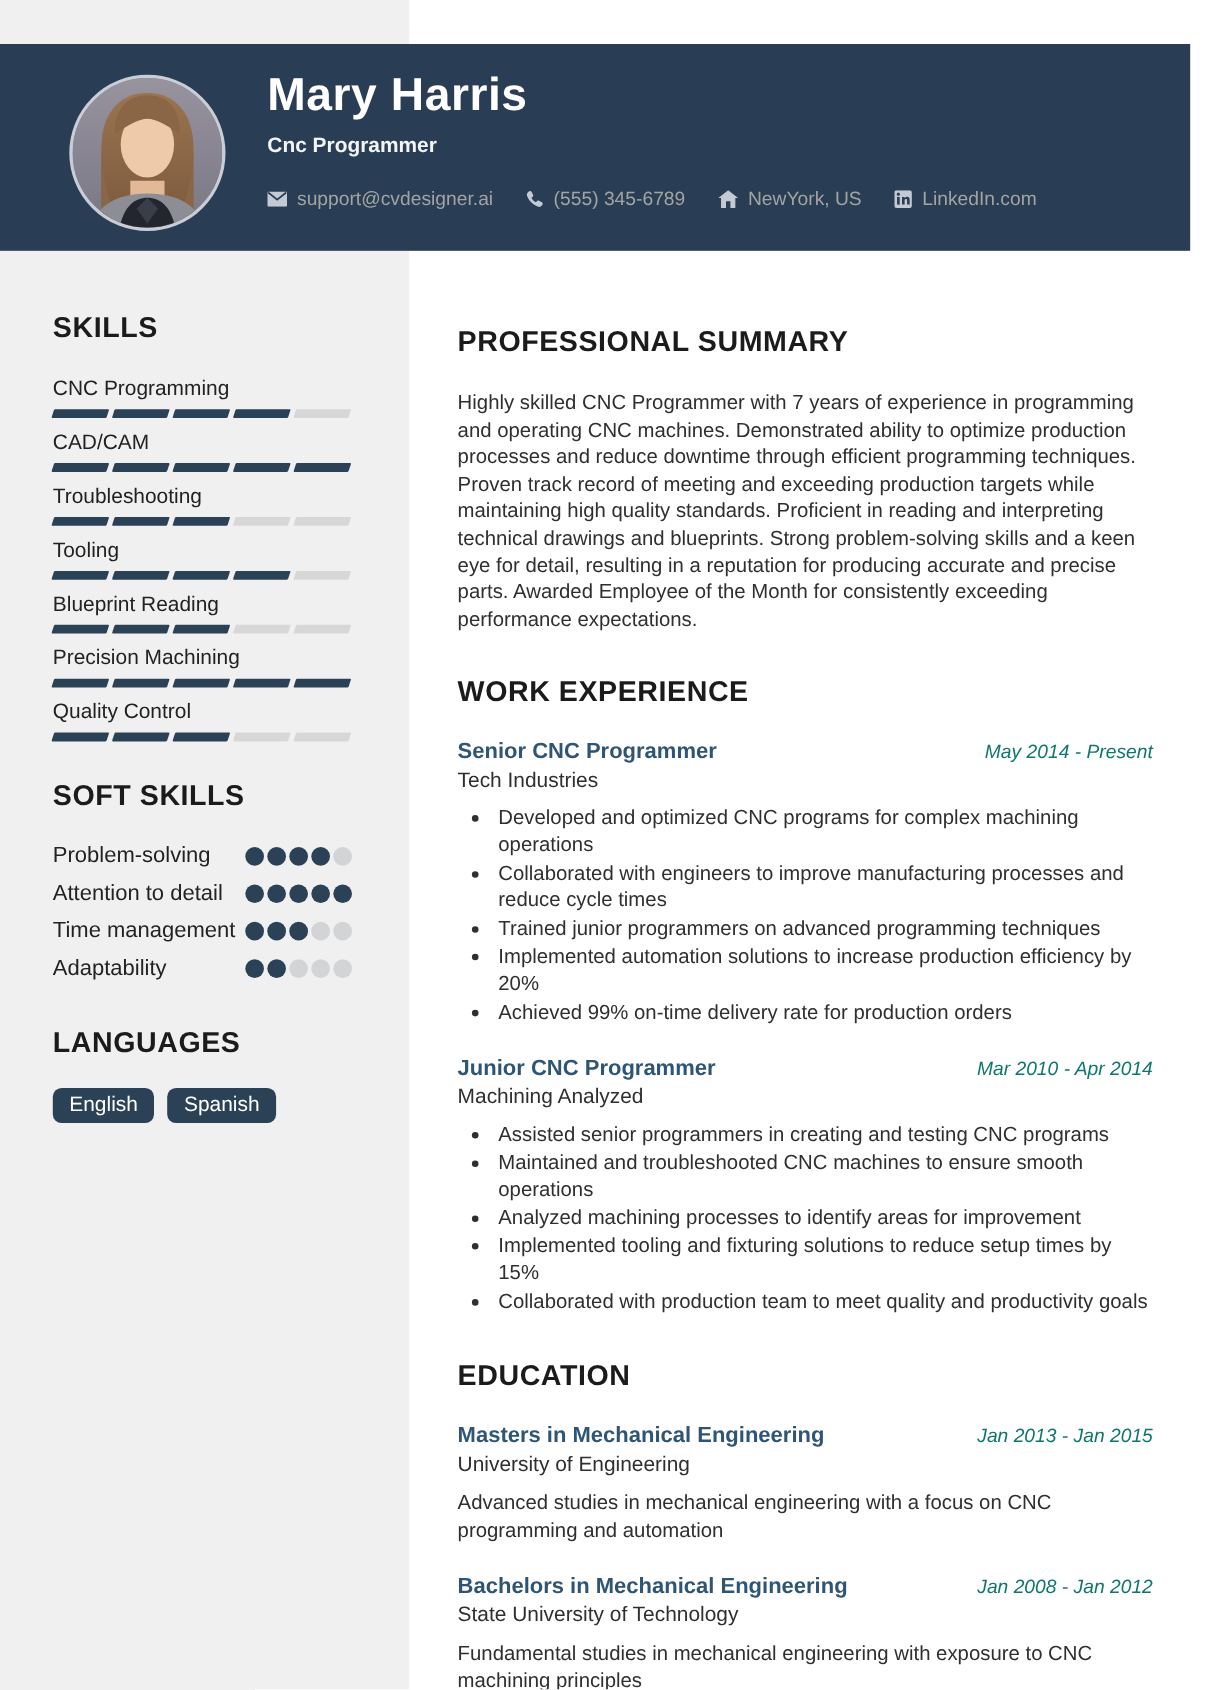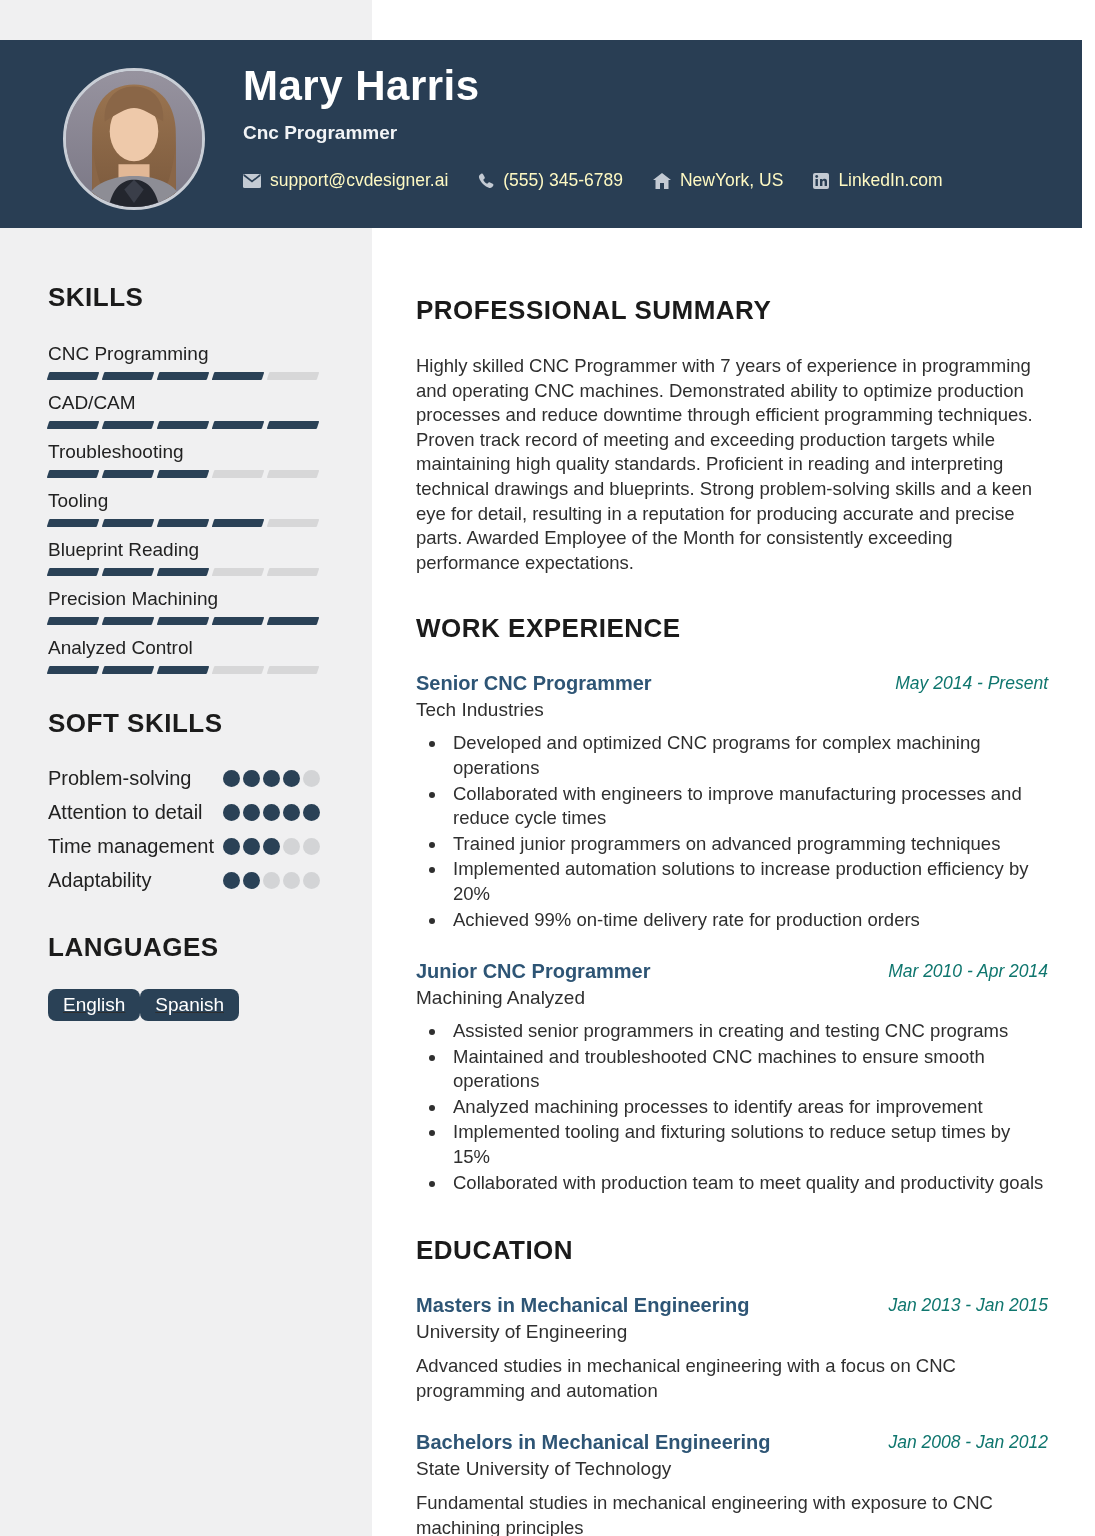--- a/index.html
+++ b/index.html
@@ -10,42 +10,42 @@
   .sidebar-bg { position:absolute; left:0; top:0; width:372px; height:1536px; background:#f0f0f1; }
 
   .header { position:absolute; left:0; top:40px; width:1095px; height:188px; background:#293e54; }
   .photo-wrap { position:absolute; left:63px; top:28px; width:142px; height:142px; border-radius:50%;
                 border:3px solid #c9ced6; overflow:hidden; background:#8b8894; }
   .photo-wrap svg { display:block; }
   .hd-text { position:absolute; left:243px; top:22px; }
   .hd-name { font-size:42px; font-weight:bold; color:#ffffff; letter-spacing:0.5px; }
   .hd-title { font-size:19px; font-weight:bold; color:#f2f4f6; margin-top:12px; }
   .hd-contacts { display:flex; gap:30px; margin-top:26px; align-items:center; }
-  .contact { display:flex; align-items:center; gap:9px; font-size:17.5px; color:#fef9c3; }
+  .contact { display:flex; align-items:center; gap:9px; font-size:17.5px; color:#a3a3a3; }
   .contact svg { display:block; }
 
   .sidebar { position:absolute; left:48px; top:282px; width:272px; }
   .side-h { font-size:26px; font-weight:bold; color:#1b1b1b; letter-spacing:0.5px; }
   .skills-list { margin-top:30px; }
   .skill { margin-bottom:12px; }
   .skill-name { font-size:19px; color:#222222; }
   .segbar { display:flex; gap:5px; margin-top:7px; }
   .seg { width:50px; height:8px; background:#d7d7d8; transform:skewX(-18deg); border-radius:1px; }
   .seg.fill { background:#2a4156; }
 
   .soft-h { margin-top:34px; }
   .soft-list { margin-top:26px; }
   .soft-row { display:flex; margin-bottom:7px; }
   .soft-name { width:180px; font-size:20px; color:#222222; line-height:27px; }
   .dots { display:flex; gap:3px; padding-top:5px; }
   .dot { width:17px; height:17px; border-radius:50%; background:#d3d4d6; }
   .dot.fill { background:#2a4156; }
 
   .lang-h { margin-top:38px; }
-  .pills { display:flex; margin-top:26px;text-decoration:underline; }
+  .pills { display:flex; gap:12px; margin-top:26px; }
   .pill { background:#2a4156; color:#ffffff; font-size:19px; padding:5px 15px; border-radius:8px; }
 
   .main { position:absolute; left:416px; top:295px; width:632px; }
   .main-h { font-size:26px; font-weight:bold; color:#1b1b1b; letter-spacing:0.5px; }
   .summary { margin-top:28px; font-size:18.5px; line-height:24.6px; color:#2f2f2f; }
 
   .exp-h { margin-top:38px; }
   .entry { margin-top:28px; }
   .entry-top { display:flex; justify-content:space-between; align-items:flex-start; }
   .job-title { font-size:20px; font-weight:bold; color:#2e5575; }
@@ -181,21 +181,21 @@
         <div class="skill-name">Precision Machining</div>
         <div class="segbar">
             <span class="seg fill"></span>
             <span class="seg fill"></span>
             <span class="seg fill"></span>
             <span class="seg fill"></span>
             <span class="seg fill"></span>
           </div>
       </div>
       <div class="skill">
-        <div class="skill-name">Analyzed Control</div>
+        <div class="skill-name">Quality Control</div>
         <div class="segbar">
             <span class="seg fill"></span>
             <span class="seg fill"></span>
             <span class="seg fill"></span>
             <span class="seg"></span>
             <span class="seg"></span>
           </div>
       </div>
     </div>
 

